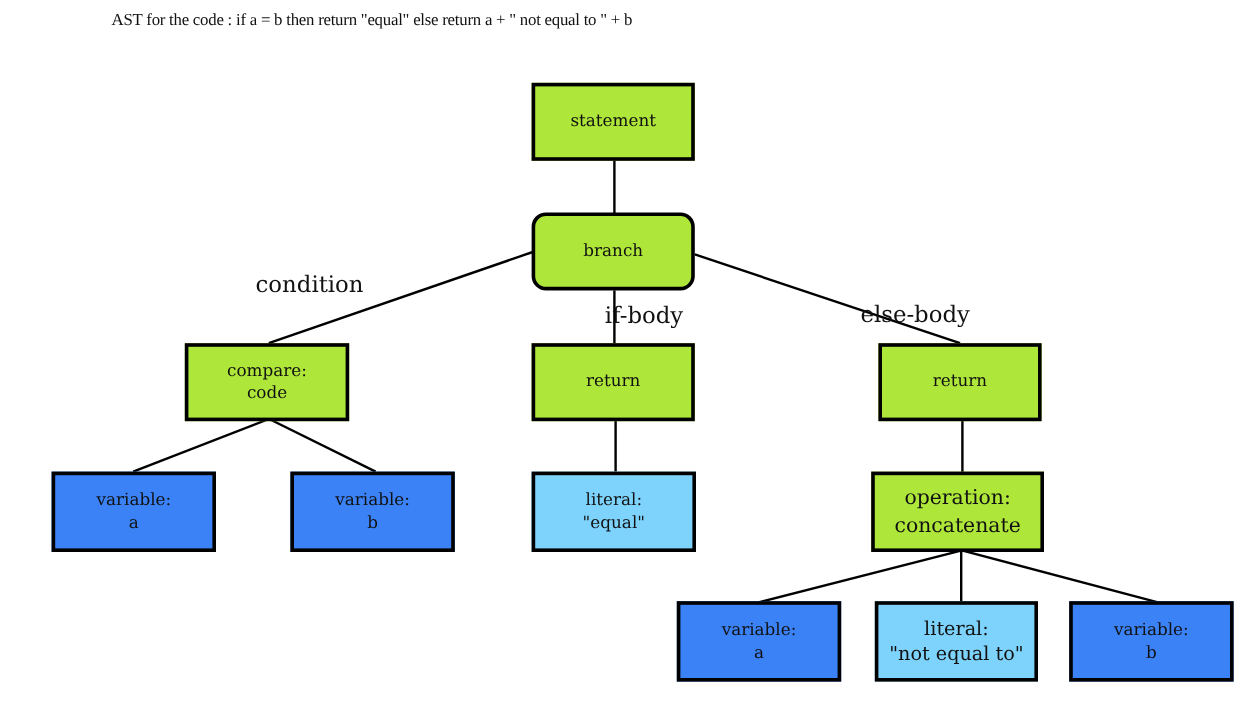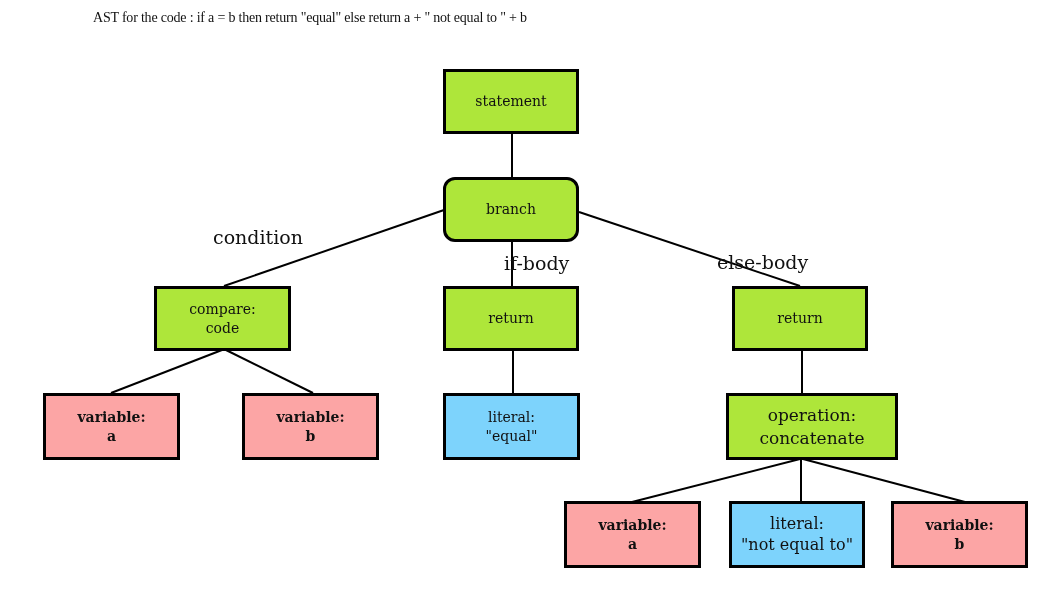--- a/index.html
+++ b/index.html
@@ -6,21 +6,21 @@
   body { width: 1048px; height: 590px; position: relative; overflow: hidden;
          font-family: "DejaVu Serif", "Liberation Serif", serif; color: #111; }
   .title { position: absolute; left: 93px; top: 10px; font-size: 14px;
            font-family: "Liberation Serif", "DejaVu Serif", serif; white-space: nowrap;
            letter-spacing: -0.2px; }
   svg.edges { position: absolute; left: 0; top: 0; }
   .node { position: absolute; box-sizing: border-box; border: 3px solid #000;
           display: flex; flex-direction: column; align-items: center; justify-content: center;
           text-align: center; line-height: 1.3; font-size: 14px; }
   .node.green { background: #aee63a; }
-  .node.cream { background: #fca5a5; font-weight: bold; }
+  .node.cream { background: #3b82f6; }
   .node.pink { background: #7dd3fc; }
   .node.small { font-size: 16px; }
   .node.mid { font-size: 17px; }
   .edge-label { position: absolute; font-size: 19px; white-space: nowrap; text-align: right; }
 </style>
 </head>
 <body>
 
 <div class="title">AST for the code : if a = b then return "equal" else return a + " not equal to " + b</div>
 
@@ -73,21 +73,21 @@
 <div class="node cream" style="left:242px; top:393px; width:137px; height:67px;">
   <span>variable:</span>
   <span>b</span>
 </div>
 
 <div class="node pink" style="left:443px; top:393px; width:137px; height:67px;">
   <span>literal:</span>
   <span>"equal"</span>
 </div>
 
-<div class="node green mid" style="left:726px; top:393px; width:172px; height:67px;">
+<div class="node green mid" style="left:726px; top:393px; width:144px; height:67px;">
   <span>operation:</span>
   <span>concatenate</span>
 </div>
 
 <div class="node cream" style="left:564px; top:501px; width:137px; height:67px;">
   <span>variable:</span>
   <span>a</span>
 </div>
 
 <div class="node pink small" style="left:729px; top:501px; width:136px; height:67px;">

